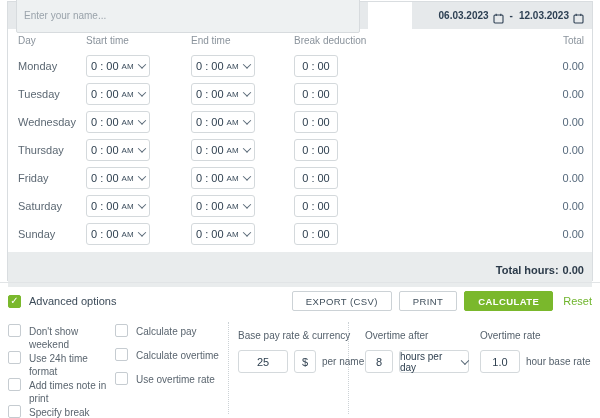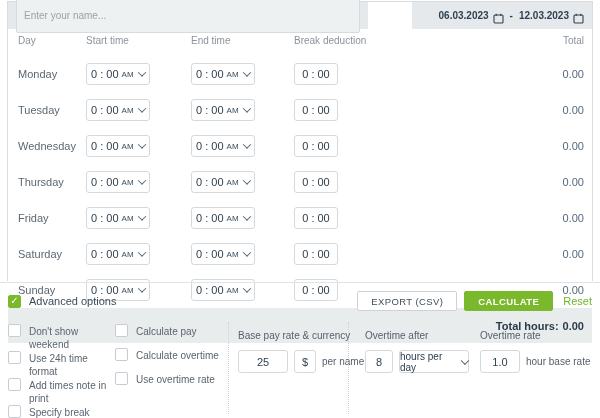--- a/index.html
+++ b/index.html
@@ -22,21 +22,21 @@
   .name-input::placeholder { color:#9aa3ab; }
   .date-text { font-size:10px; font-weight:700; color:#2e4154; }
   .cal-icon { width:11px; height:11px; display:inline-block; color:#2e4154; }
   .date-sep { font-size:10px; font-weight:700; color:#2e4154; margin:0 2px; }
 
   
   .grid-row { display:grid; grid-template-columns:68px 105px 103px 130px 1fr;
               padding-left:10px; padding-right:8px; align-items:center; }
   .thead { height:23px; font-size:10px; color:#8a939c; }
   .thead .th-total { justify-self:end; }
-  .trow { height:28px;margin-top:8px; }
+  .trow { height:28px; }
   .day { font-size:11px; color:#5c6873; }
   .timebox { width:64px; height:22px; border:1px solid #d4d9dc; border-radius:3px; background:#fff;
              display:flex; align-items:center; justify-content:center; gap:3px;
              font-size:11px; color:#2f4050; cursor:pointer; }
   .timebox .ampm { font-size:8px; letter-spacing:.2px; color:#3b4c5c; }
   .timebox.small { width:44px; }
   .chev { width:6px; height:6px; border-right:1.4px solid #5a6a78; border-bottom:1.4px solid #5a6a78;
           transform:rotate(45deg) translate(-1px,-1px); margin-left:2px; }
   .row-total { justify-self:end; font-size:11px; color:#56697c; }
 
@@ -337,20 +337,21 @@
       <span>Total hours:</span>
       <span>0.00</span>
     </div>
   </div>
 
   <div class="actions">
     <span class="cb checked">✓</span>
     <span class="adv-label">Advanced options</span>
     <div class="btns">
       <button class="btn">EXPORT (CSV)</button>
+      <button class="btn">PRINT</button>
       <button class="btn primary">CALCULATE</button>
       <span class="reset-link">Reset</span>
     </div>
   </div>
 
   <div class="options">
     <div class="opt-col c1" id="optcol1">
   <div class="opt">
     <span class="cb"></span>
     <span class="cb-label">Don't show weekend</span>

